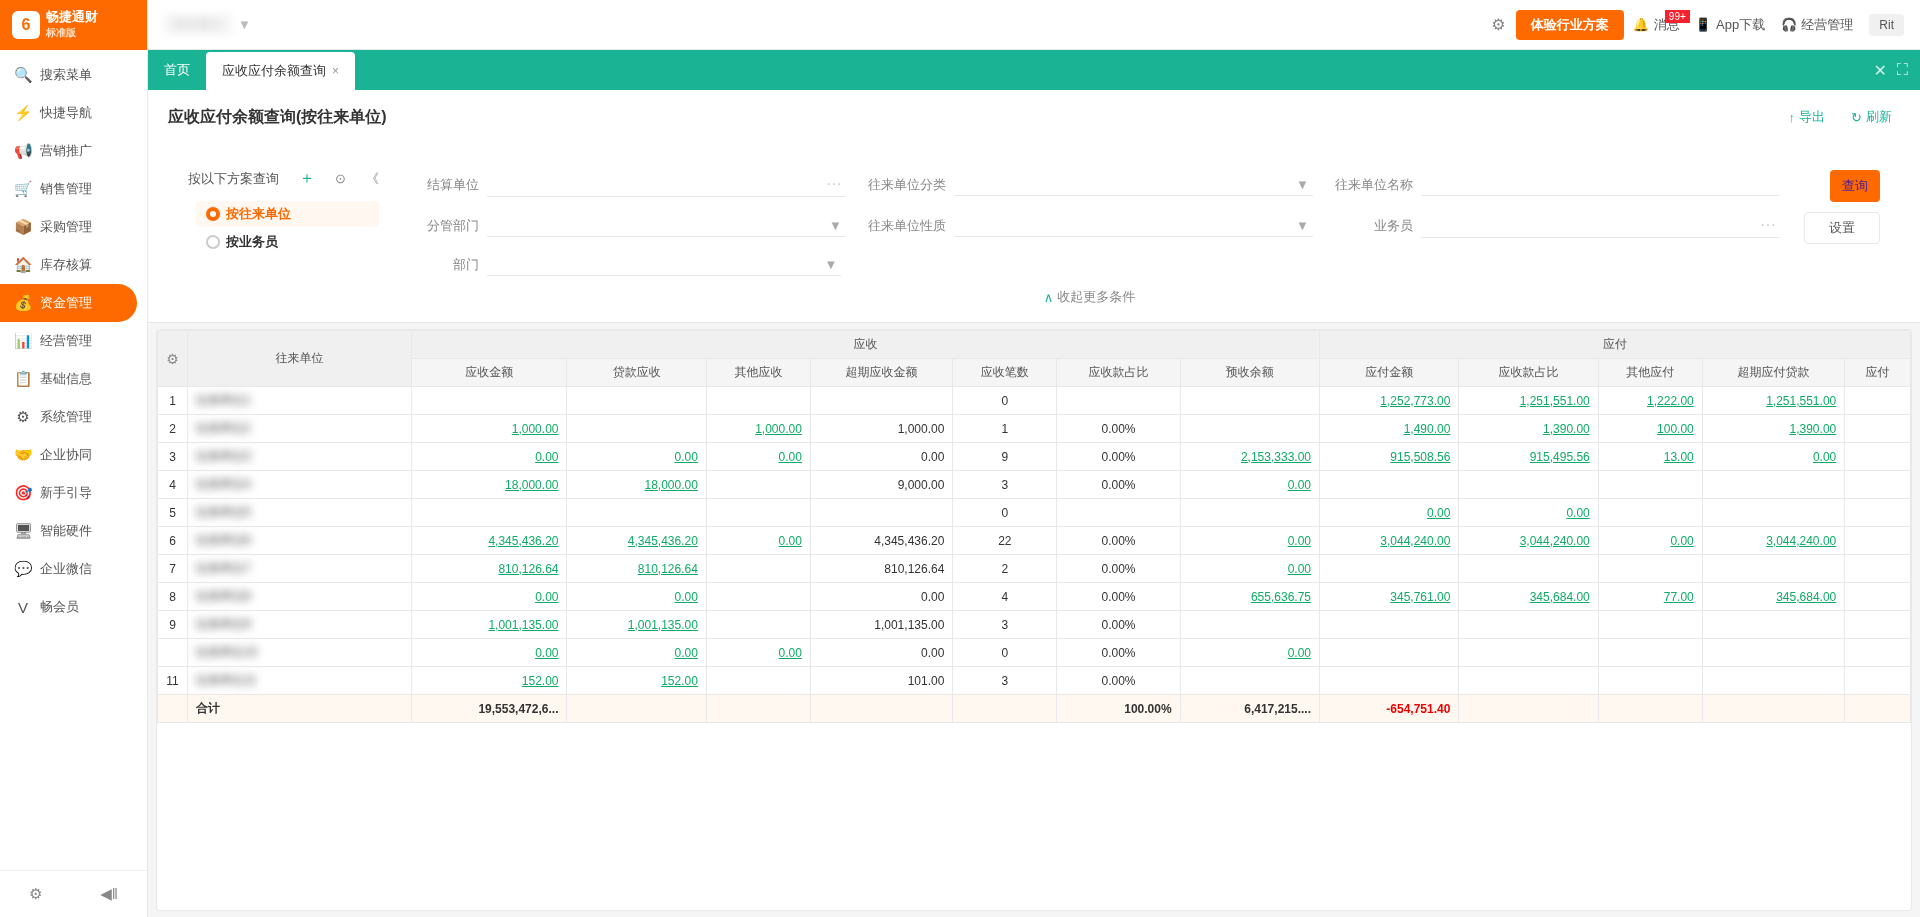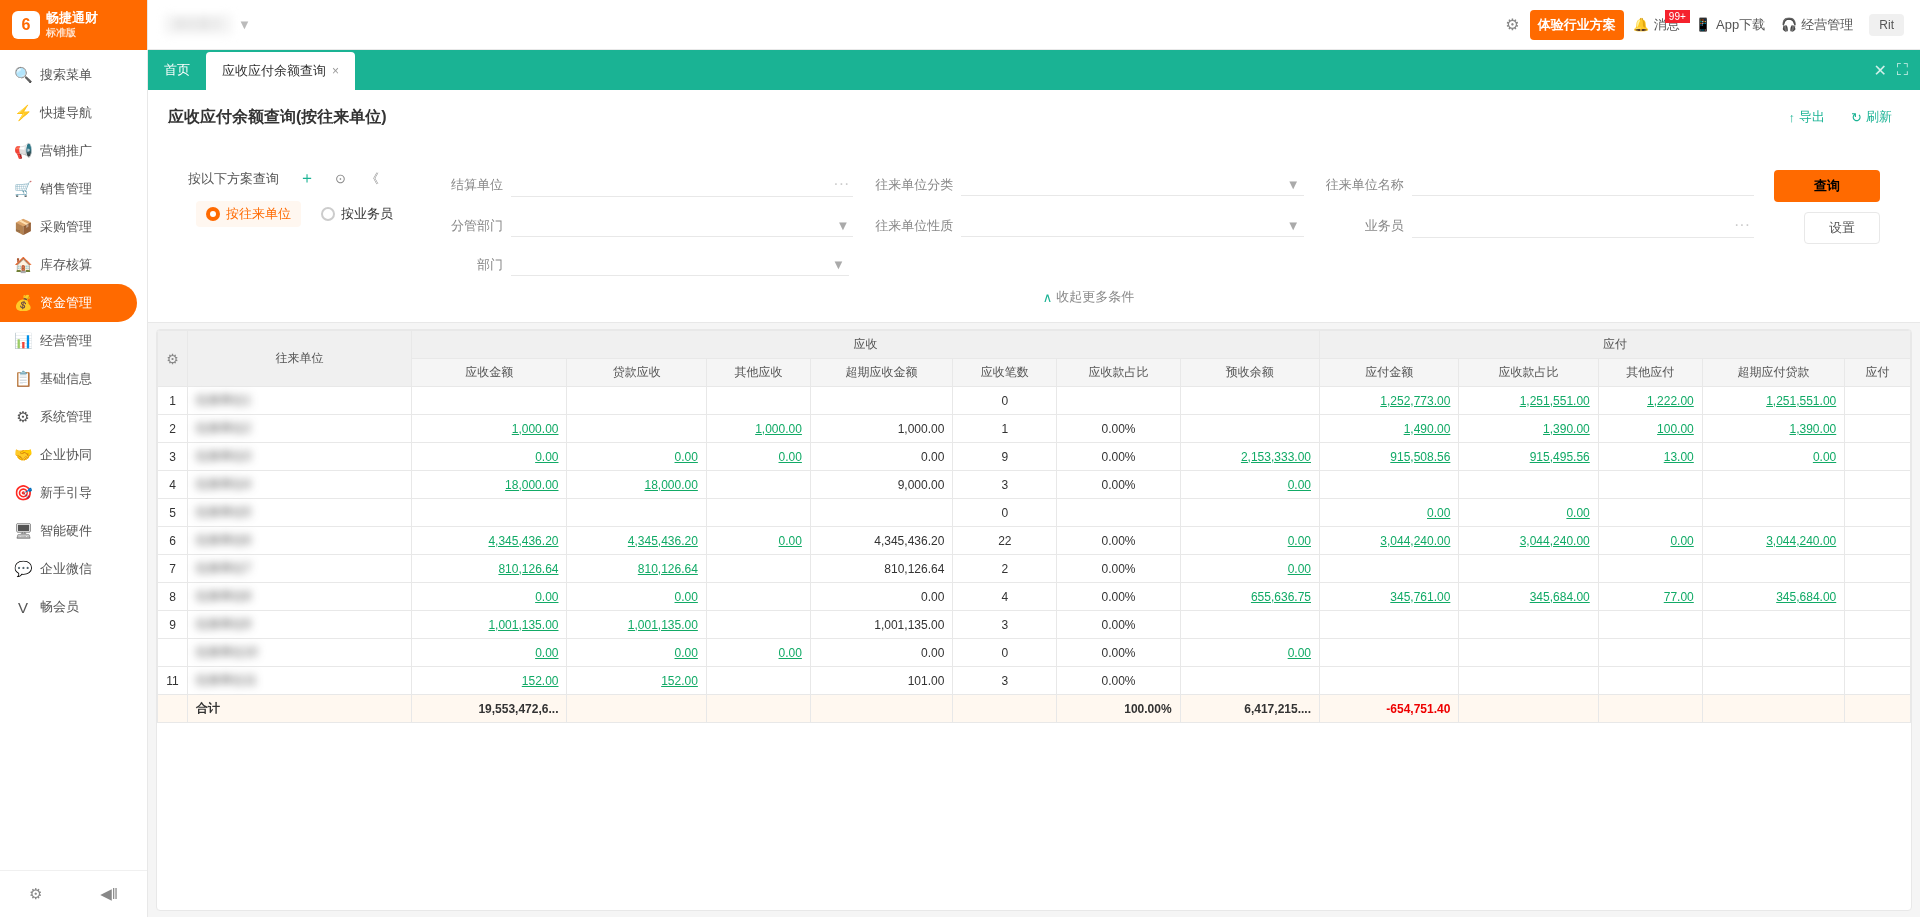--- a/index.html
+++ b/index.html
@@ -12,21 +12,21 @@
       z-index: 100;
     }
     .sidebar-logo {
       height: 50px; background: #ff6a00; display: flex; align-items: center; padding: 0 12px;
       color: #fff; font-size: 14px; font-weight: bold; gap: 6px;
     }
     .sidebar-logo-icon {
       width: 28px; height: 28px; background: #fff; border-radius: 6px;
       display: flex; align-items: center; justify-content: center; color: #ff6a00; font-size: 16px; font-weight: bold;
     }
-    .sidebar-logo-text { font-size: 13px; line-height: 1.2; }
+    .sidebar-logo-text { font-size: 13px; line-height: 1.2; font-family: Liberation Mono, monospace; }
     .sidebar-logo-sub { font-size: 10px; opacity: 0.8; }
     .sidebar-nav { flex: 1; overflow-y: auto; padding: 6px 0; }
     .sidebar-item {
       display: flex; align-items: center; padding: 10px 14px; cursor: pointer; gap: 8px;
       color: #555; font-size: 13px; transition: background 0.2s;
     }
     .sidebar-item.active { background: #ff6a00; color: #fff; border-radius: 0 20px 20px 0; margin-right: 10px; }
     .sidebar-icon { font-size: 15px; width: 18px; text-align: center; }
     .sidebar-footer {
       border-top: 1px solid #f0f0f0; padding: 8px 0; display: flex; justify-content: space-around; align-items: center;
@@ -40,21 +40,21 @@
       padding: 0 16px; gap: 10px; z-index: 99;
     }
     .topbar-breadcrumb {
       display: flex; align-items: center; gap: 6px; flex: 1; color: #999; font-size: 13px;
     }
     .topbar-path { color: #ccc; background: #f5f5f5; border-radius: 4px; padding: 2px 10px; font-size: 12px; }
     .topbar-chevron { color: #bbb; }
     .topbar-gear { font-size: 16px; color: #888; cursor: pointer; }
     .topbar-promo {
       background: #ff6a00; color: #fff; border: none; border-radius: 4px;
-      padding: 6px 8px; font-size: 13px; cursor: pointer; font-weight: bold;
+      padding: 6px 15px; font-size: 13px; cursor: pointer; font-weight: bold;
     }
     .topbar-right { display: flex; align-items: center; gap: 16px; margin-left: auto; }
     .topbar-msg { position: relative; cursor: pointer; display: flex; align-items: center; gap: 4px; color: #555; }
     .badge {
       position: absolute; top: -6px; right: -10px; background: #f5222d;
       color: #fff; font-size: 10px; border-radius: 0; padding: 1px 4px; min-width: 16px; text-align: center;
     }
     .topbar-app { cursor: pointer; display: flex; align-items: center; gap: 4px; color: #555; }
     .topbar-service { cursor: pointer; display: flex; align-items: center; gap: 4px; color: #555; }
     .topbar-user { background: #f0f0f0; border-radius: 4px; padding: 4px 10px; cursor: pointer; color: #555; font-size: 12px; }
@@ -94,21 +94,21 @@
     }
 
     
     .filter-area { background: #fff; padding: 10px 20px 10px 20px; }
     .filter-toolbar { display: flex; align-items: center; gap: 20px; margin-bottom: 12px; }
     .filter-label { color: #555; font-size: 13px; }
     .filter-add { color: #1ab394; cursor: pointer; font-size: 16px; }
     .filter-settings { color: #888; cursor: pointer; }
     .filter-collapse { color: #888; cursor: pointer; }
     .filter-scheme {
-      display: flex; flex-direction: row; gap: 10px; margin-left: 8px;
+      display: flex; flex-direction: column; gap: 2px; margin-left: 8px; font-weight: bold;
     }
     .scheme-item {
       display: flex; align-items: center; gap: 6px; padding: 4px 10px; cursor: pointer;
       font-size: 13px; border-radius: 4px;
     }
     .scheme-item.active { background: #fff7f0; color: #ff6a00; }
     .scheme-item .scheme-dot { width: 14px; height: 14px; border-radius: 50%; background: #ff6a00; display: flex; align-items: center; justify-content: center; }
     .scheme-dot-inner { width: 6px; height: 6px; border-radius: 50%; background: #fff; }
     .filter-item { display: flex; align-items: center; padding: 4px 10px; border: none; }
     .filter-item-label { color: #888; font-size: 13px; min-width: 80px; text-align: right; margin-right: 8px; }
@@ -116,22 +116,22 @@
       flex: 1; border: none; border-bottom: 1px solid #e8e8e8; outline: none;
       font-size: 13px; padding: 3px 4px; color: #333; background: transparent;
     }
     .filter-select {
       flex: 1; display: flex; align-items: center; justify-content: space-between;
       border-bottom: 1px solid #e8e8e8; padding: 3px 4px; cursor: pointer; font-size: 13px; color: #333;
     }
     .filter-dots { color: #ccc; font-size: 16px; }
     .filter-chevron { color: #aaa; }
     .btn-query {
-      background: #ff6a00; color: #000000; border: none; border-radius: 4px;
-      padding: 7px 40px; font-size: 13px; cursor: pointer; margin-bottom: 4px; font-weight: bold;
+      background: #ff6a00; color: #4c1d95; border: none; border-radius: 4px;
+      padding: 7px 12px; font-size: 13px; cursor: pointer; margin-bottom: 4px;
     }
     .btn-setup {
       background: #fff; color: #555; border: 1px solid #e8e8e8; border-radius: 4px;
       padding: 6px 24px; font-size: 13px; cursor: pointer;
     }
 
     
     .table-wrapper {
       flex: 1; overflow: auto; margin: 6px 8px; background: #fff; border: 1px solid #e8e8e8; border-radius: 4px;
     }

